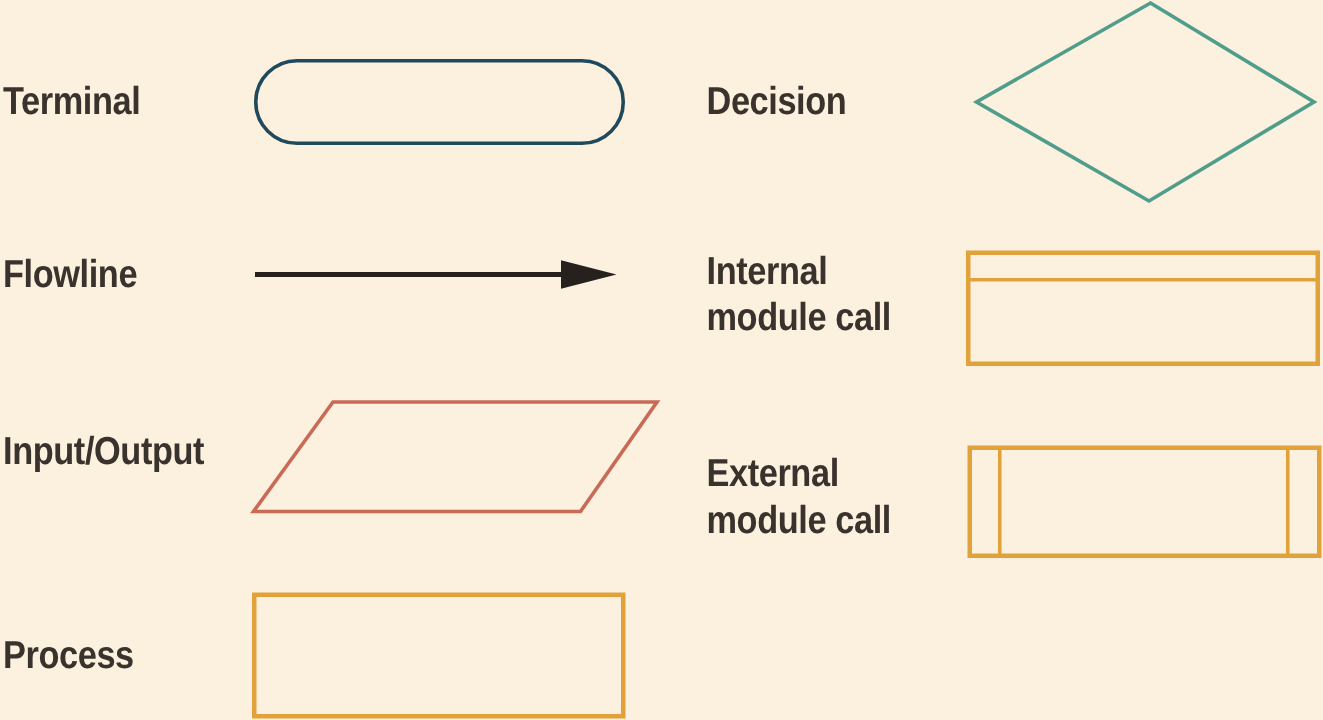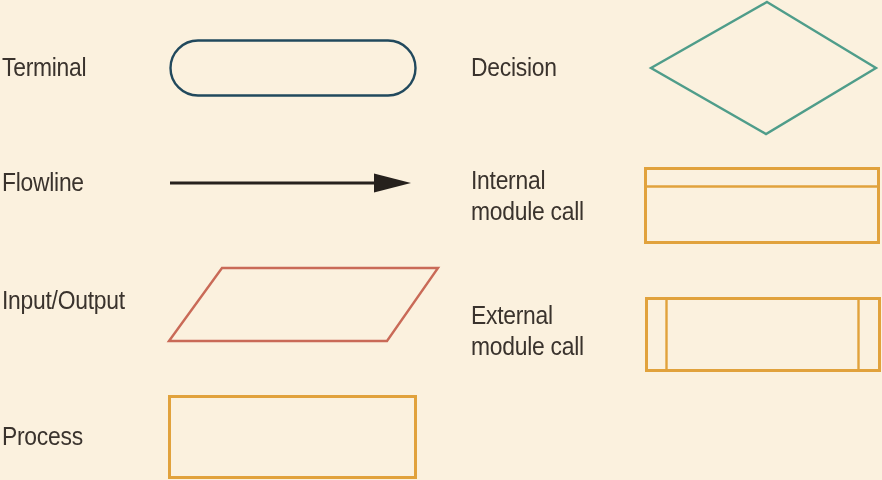--- a/index.html
+++ b/index.html
@@ -10,20 +10,21 @@
     width: 882px;
     height: 480px;
     position: relative;
     overflow: hidden;
     background: #fbf1de;
     font-family: "Liberation Sans", sans-serif;
   }
   .canvas {
     position: absolute;
     inset: 0;
+    font-weight: bold;
   }
   .label {
     position: absolute;
     font-size: 26px;
     line-height: 31px;
     color: #3a332d;
     letter-spacing: -0.3px;
     transform: scaleX(0.88);
     transform-origin: 0 0;
     white-space: nowrap;

